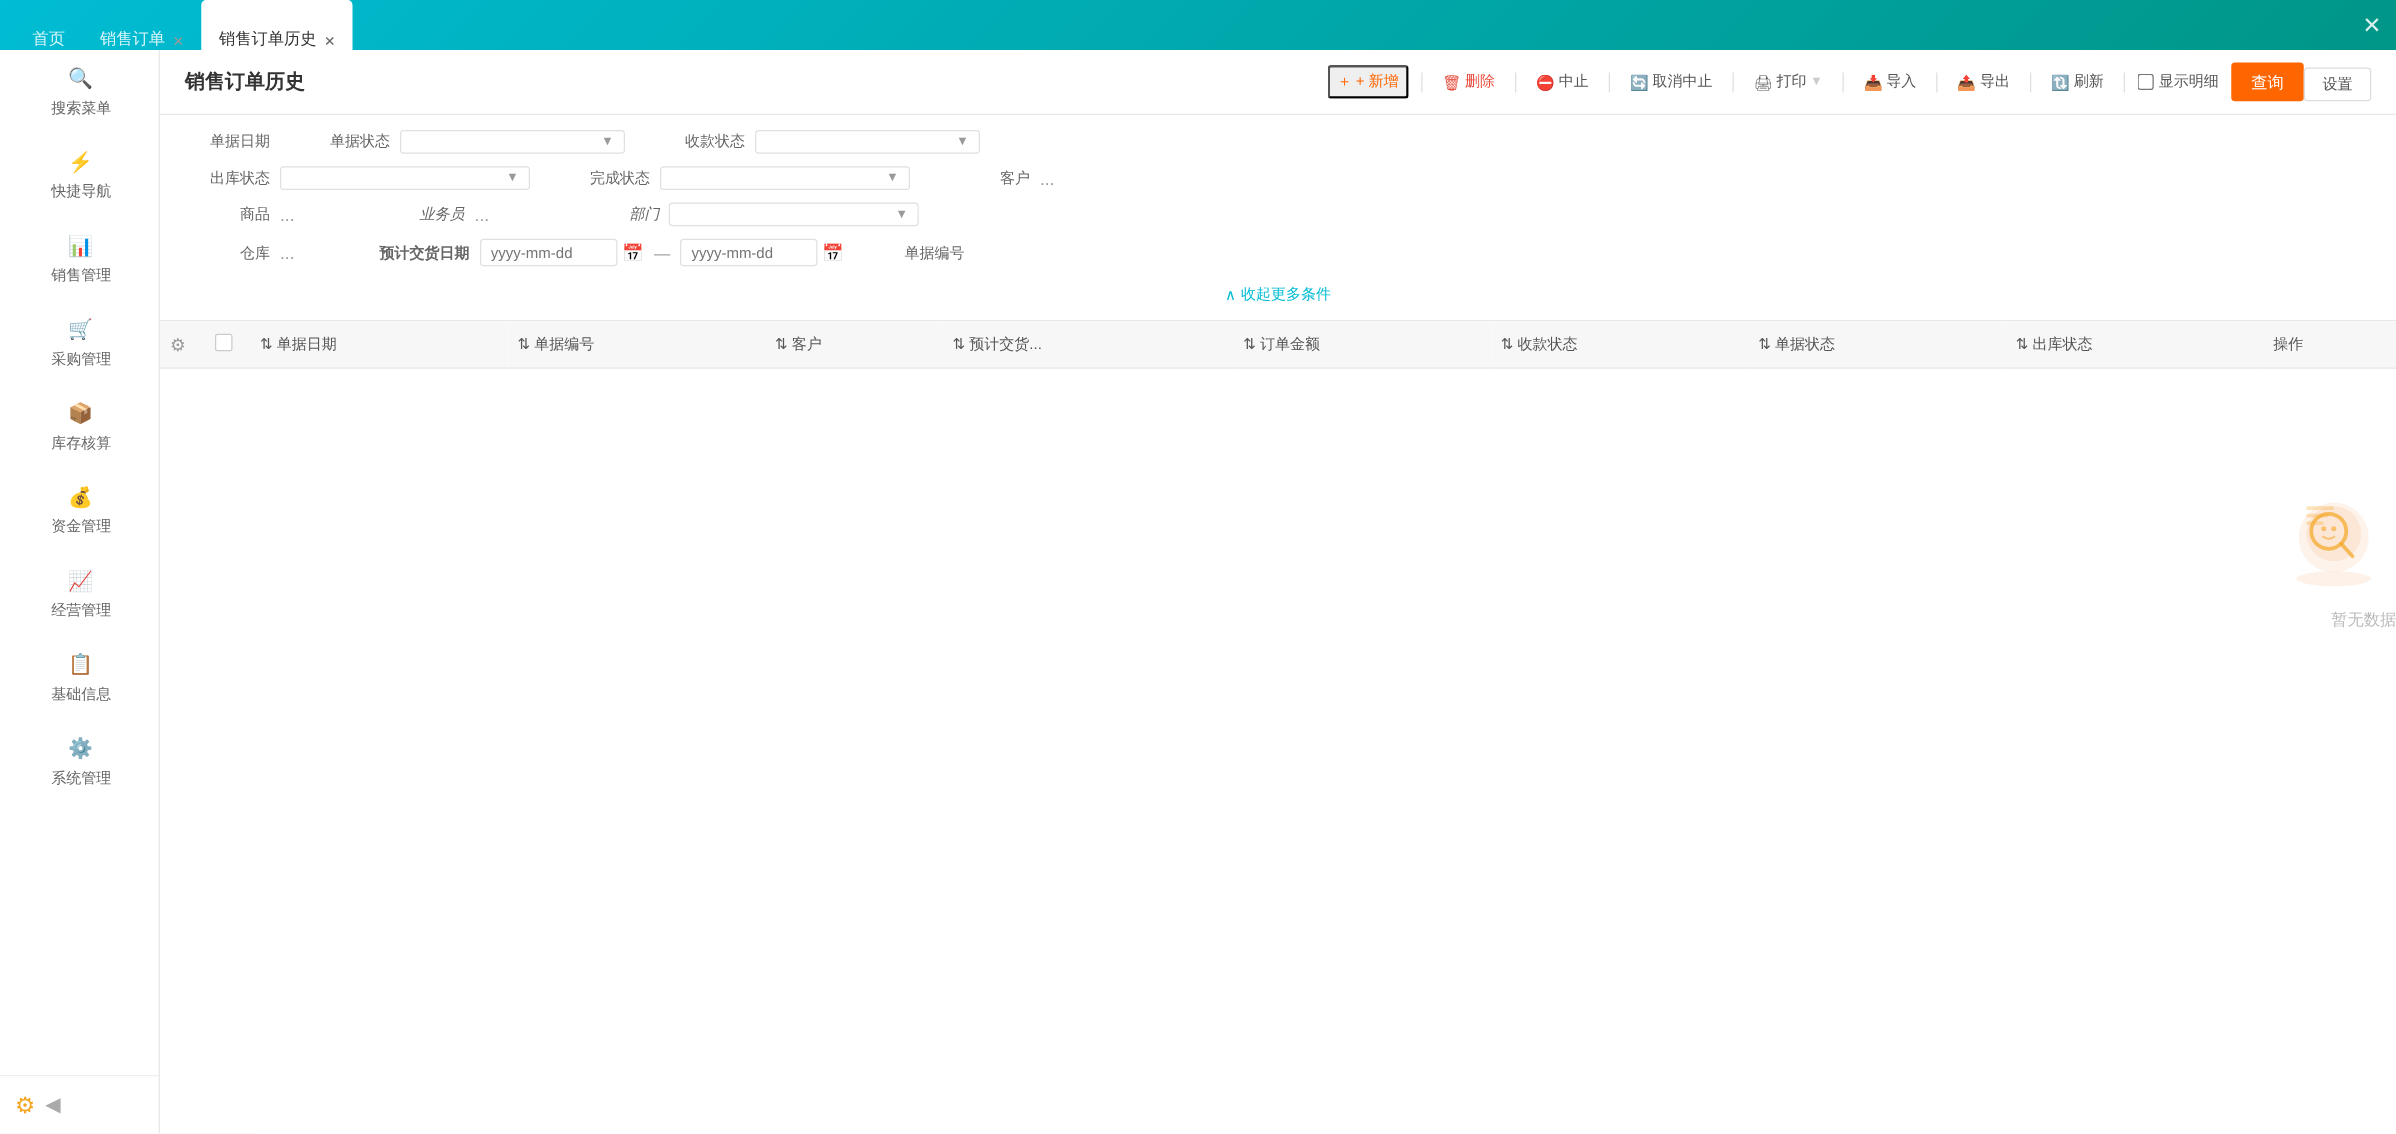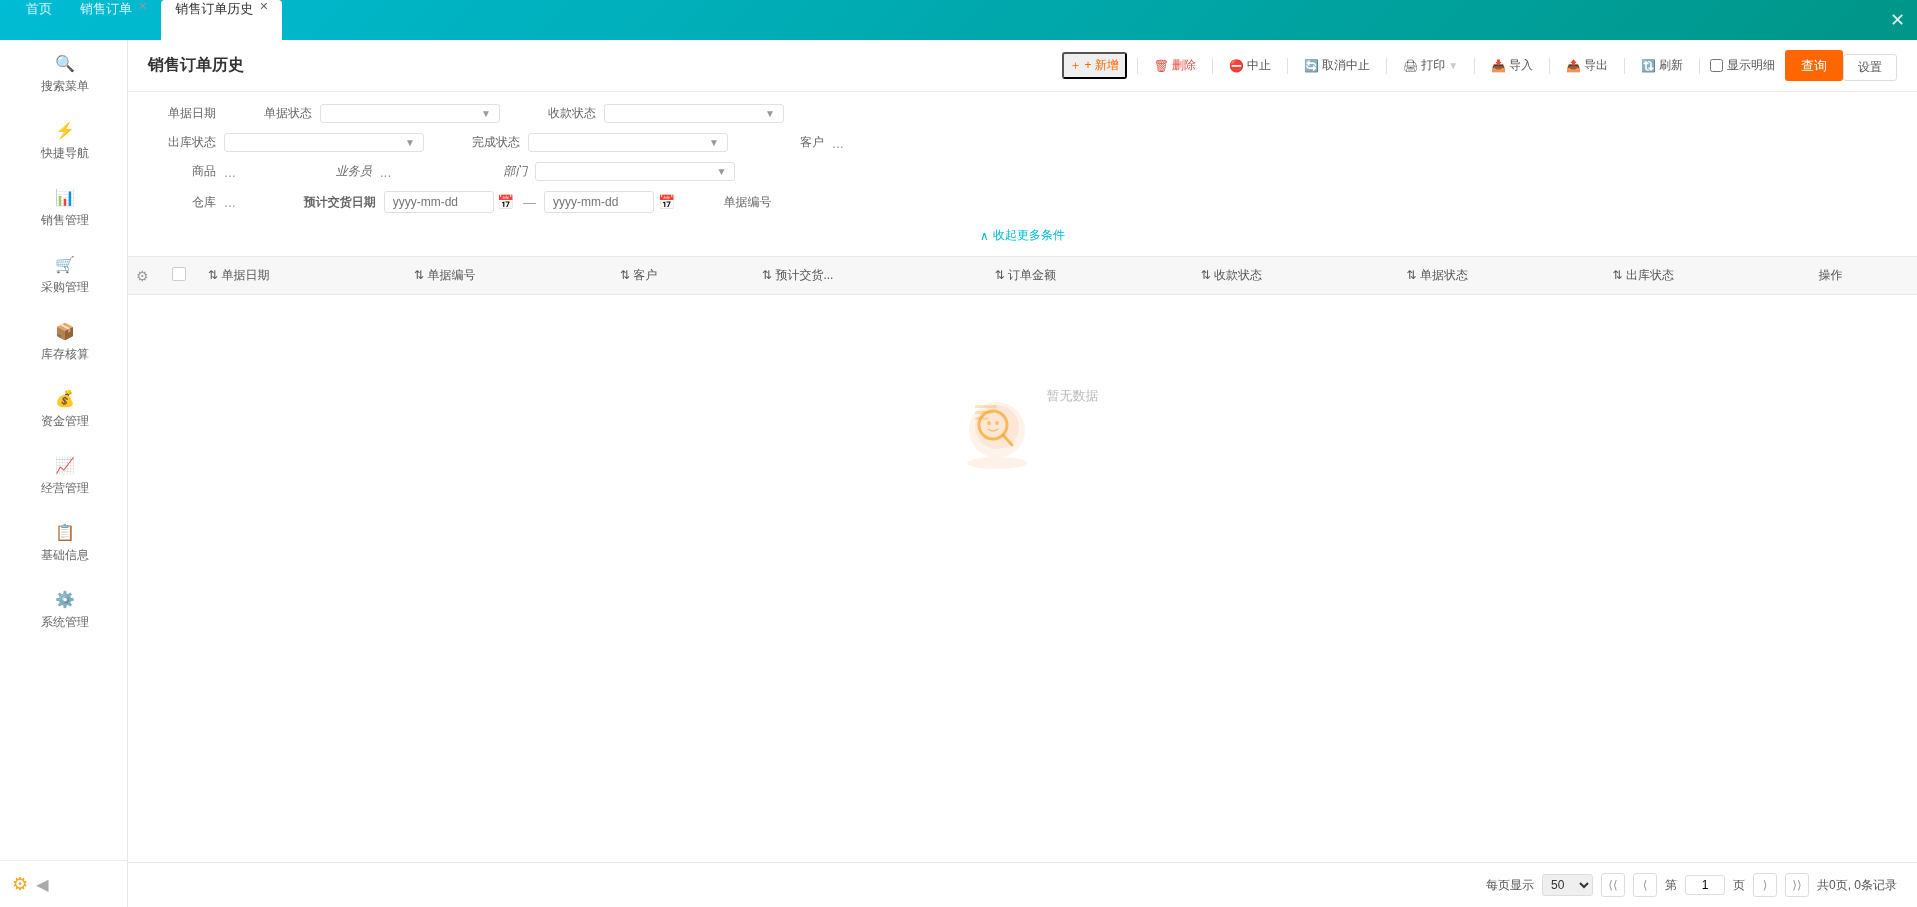--- a/index.html
+++ b/index.html
@@ -1,20 +1,20 @@
 <!DOCTYPE html>
 <html><head>
   <meta charset="utf-8">
   <style>
     * { box-sizing: border-box; margin: 0; padding: 0; }
     body { font-family: 'Microsoft YaHei', Arial, sans-serif; font-size: 13px; background: #f5f5f5; color: #333; height: 907px; overflow: hidden; display: flex; flex-direction: column; }
 
     
     .top-bar { background: linear-gradient(135deg, #00bcd4 0%, #009688 100%); height: 40px; display: flex; align-items: center; padding: 0 12px; gap: 0; flex-shrink: 0; }
-    .tab-item { height: 40px; display: flex; align-items: flex-start; padding: 0 14px; font-size: 13px; color: rgba(255,255,255,0.85); cursor: pointer; position: relative; white-space: nowrap; }
+    .tab-item { height: 40px; display: flex; align-items: flex-end; padding: 0 14px; font-size: 13px; color: rgba(255,255,255,0.85); cursor: pointer; position: relative; white-space: nowrap; }
     .tab-item.active { background: #fff; color: #333; border-radius: 4px 4px 0 0; }
     .tab-item .close-tab { margin-left: 6px; font-size: 11px; color: #999; cursor: pointer; }
     .tab-item.active .close-tab { color: #666; }
     .top-bar-right { margin-left: auto; display: flex; align-items: center; gap: 8px; }
     .top-close-btn { color: rgba(255,255,255,0.85); font-size: 18px; cursor: pointer; }
 
     
     .main-layout { display: flex; flex: 1; overflow: hidden; }
 
     
@@ -61,21 +61,21 @@
     .data-table { width: 100%; border-collapse: collapse; font-size: 12px; }
     .data-table thead tr { background: #f7f7f7; }
     .data-table th { padding: 10px 8px; text-align: left; font-weight: normal; color: #555; border-bottom: 1px solid #e8e8e8; white-space: nowrap; }
     .data-table td { padding: 10px 8px; border-bottom: 1px solid #f0f0f0; color: #333; }
     .th-settings { width: 36px; text-align: center; }
     .th-check { width: 36px; text-align: center; }
     .settings-icon { font-size: 14px; color: #999; cursor: pointer; }
     .checkbox { width: 14px; height: 14px; border: 1px solid #ccc; display: inline-block; border-radius: 2px; background: #fff; cursor: pointer; }
 
     
-    .empty-state { display: flex; flex-direction: row; align-items: flex-start; justify-content: center; padding: 80px 0; }
+    .empty-state { display: flex; flex-direction: column; align-items: flex-end; justify-content: center; padding: 80px 0; }
     .empty-text { font-size: 13px; color: #bbb; margin-top: 12px; }
 
     
     .pagination-bar { background: #fff; border-top: 1px solid #e8e8e8; padding: 10px 20px; display: flex; align-items: center; justify-content: flex-end; gap: 8px; flex-shrink: 0; font-size: 12px; color: #555; }
     .page-size-select { border: 1px solid #ddd; border-radius: 3px; padding: 2px 4px; font-size: 12px; color: #333; cursor: pointer; }
     .page-nav-btn { width: 24px; height: 24px; border: 1px solid #ddd; border-radius: 3px; display: flex; align-items: center; justify-content: center; cursor: pointer; background: #fff; font-size: 12px; color: #999; }
     .page-input { border: 1px solid #ddd; border-radius: 3px; width: 40px; padding: 2px 6px; font-size: 12px; text-align: center; }
   </style>
 </head>
 <body>
@@ -333,32 +333,15 @@
                   <rect x="28" y="42" width="14" height="3" rx="1.5" fill="#f5a623" opacity="0.3"></rect>
                 </svg>
                 <span class="empty-text">暂无数据</span>
               </div>
             </td>
           </tr>
         </tbody>
       </table>
     </div>
 
-    <div class="pagination-bar">
-      <span>每页显示</span>
-      <select class="page-size-select">
-        <option>50</option>
-        <option>10</option>
-        <option>20</option>
-        <option>100</option>
-      </select>
-      <div class="page-nav-btn">⟨⟨</div>
-      <div class="page-nav-btn">⟨</div>
-      <span>第</span>
-      <input class="page-input" type="text" value="1" style="">
-      <span>页</span>
-      <div class="page-nav-btn">⟩</div>
-      <div class="page-nav-btn">⟩⟩</div>
-      <span>共0页, 0条记录</span>
-    </div>
 
   </div>
 </div>
 
 </body></html>

